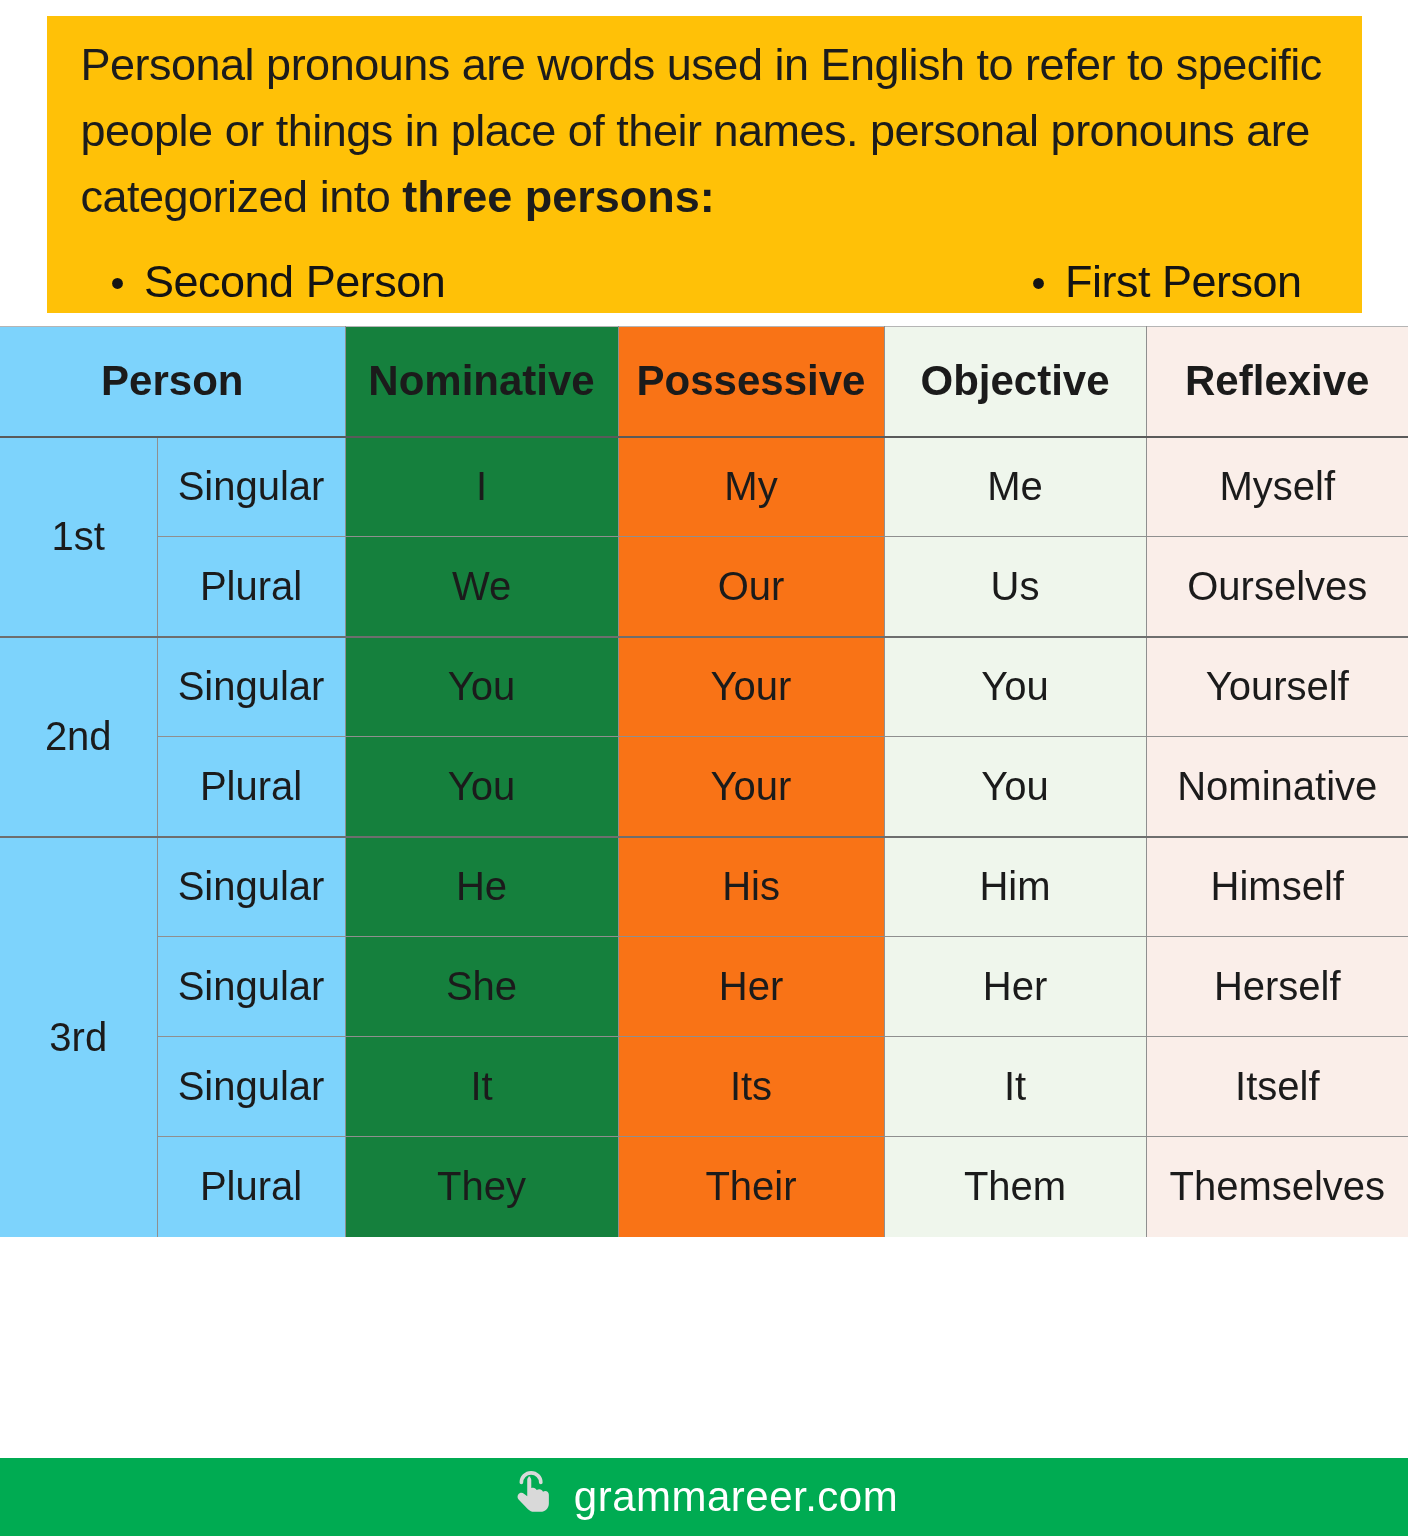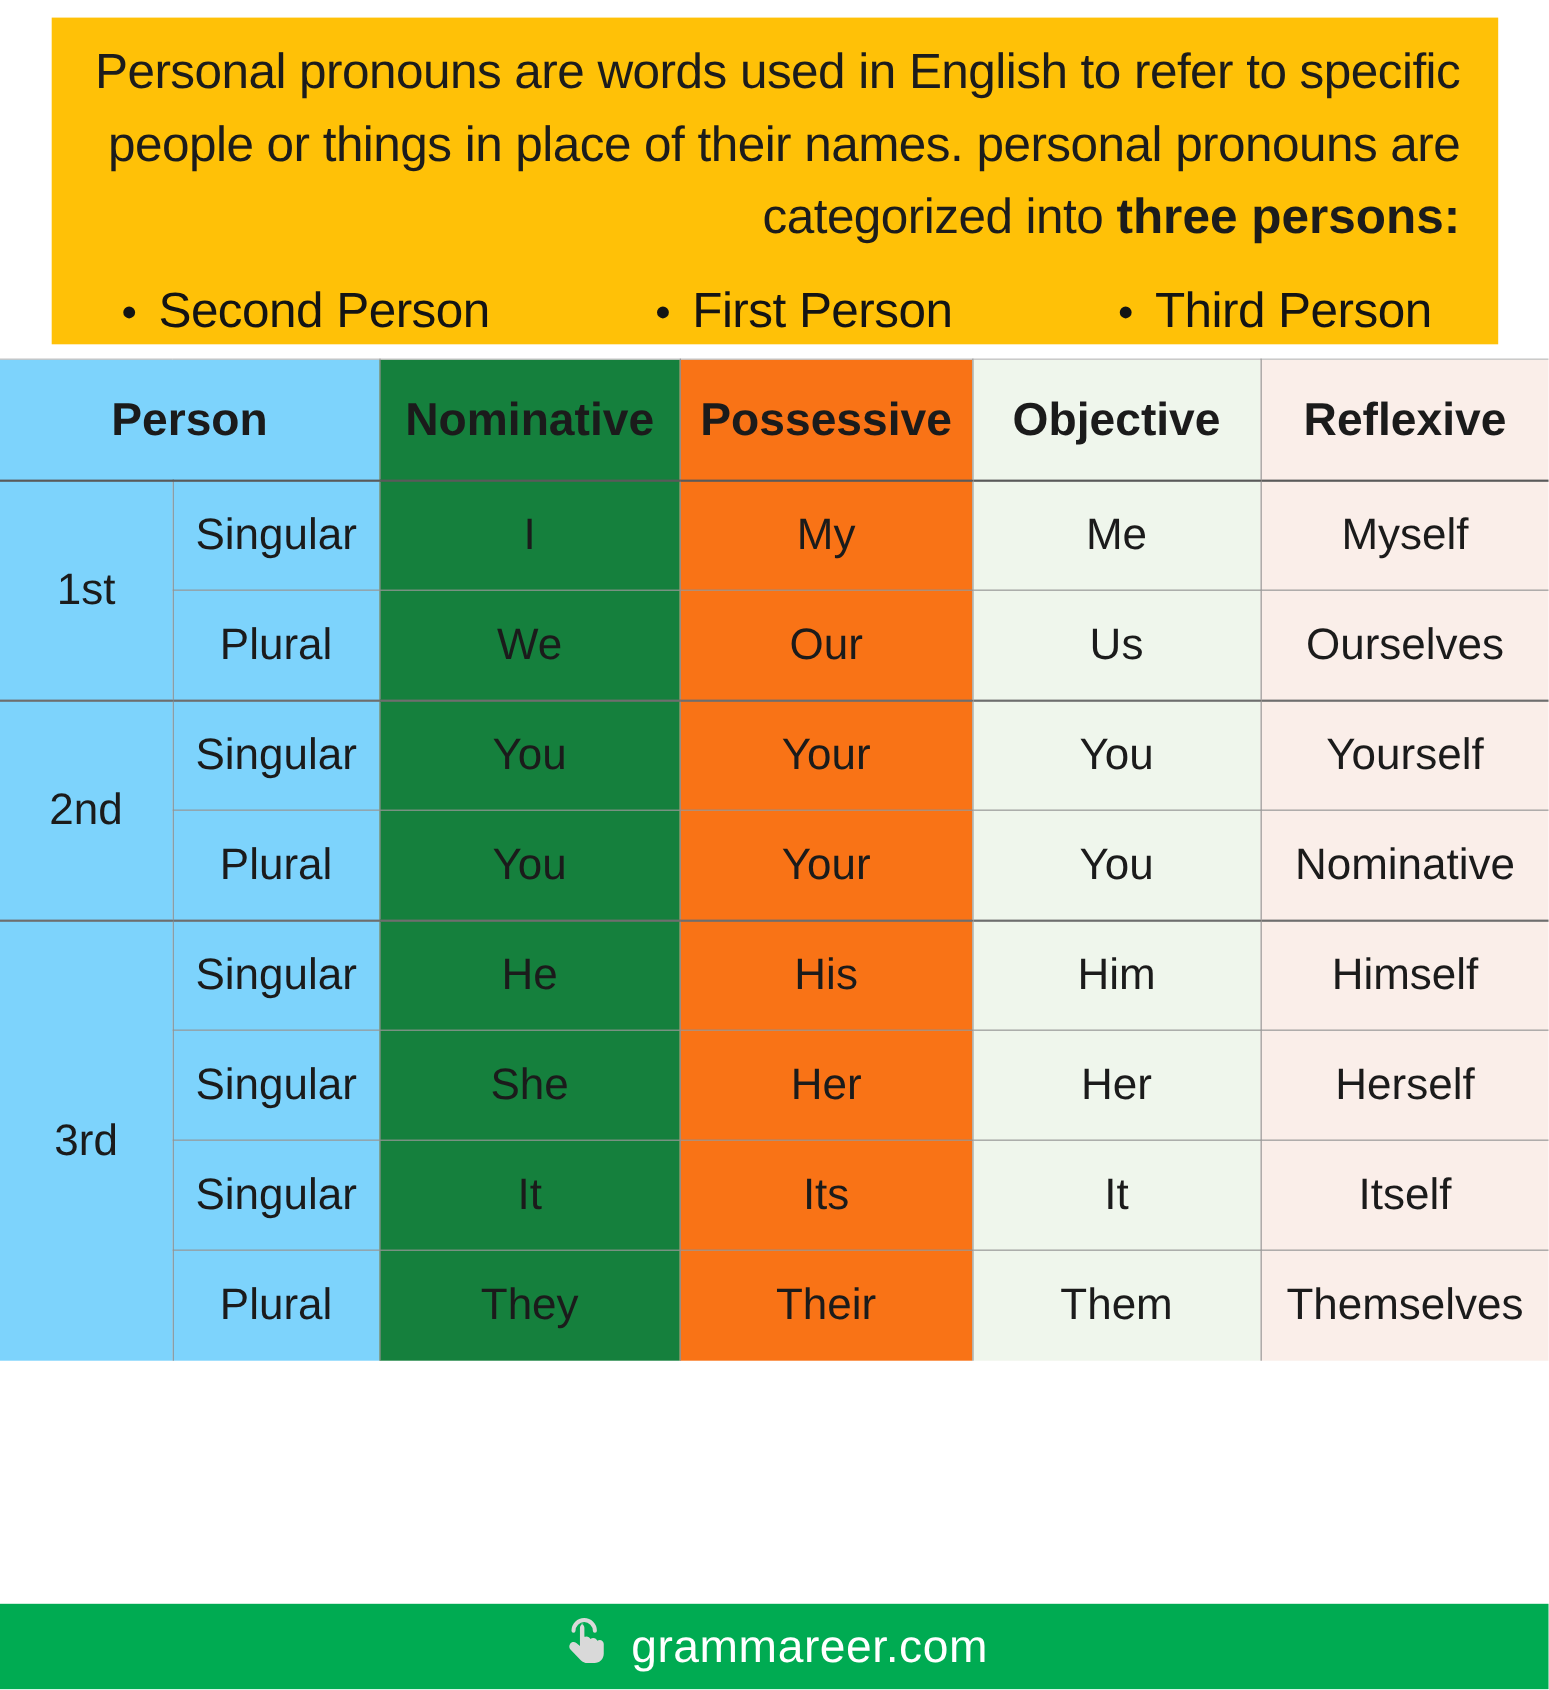--- a/index.html
+++ b/index.html
@@ -38,21 +38,21 @@
   
   .desc-box {
     width: 1315px;
     height: 297px;
     margin: 16px auto 0 auto;
     background: #ffc107;
     box-sizing: border-box;
     padding: 16px 34px 0 34px;
   }
   .desc-text {
-    text-align: right;
+    text-align: left;
     font-size: 45px;
     line-height: 66px;
     font-weight: 300;
     color: #1c1c1c;
     letter-spacing: -0.5px;
   }
   .desc-text .bold {
     font-weight: 700;
     letter-spacing: 0;
   }
@@ -130,21 +130,20 @@
 <div class="page">
 
 
   <div class="desc-box">
     <div class="desc-text">
       <span>Personal pronouns are words used in English to refer to specific people or things in place of their names. personal pronouns are categorized into </span><span class="bold">three persons:</span>
     </div>
     <div class="bullet-row">
       <span class="bullet-item"><span class="bullet-dot">•</span><span>Second Person</span></span>
       <span class="bullet-item"><span class="bullet-dot">•</span><span>First Person</span></span>
-      <span class="bullet-item"><span class="bullet-dot">•</span><span>Third Person</span></span>
     </div>
   </div>
 
   <table class="ptable">
     <colgroup>
       <col style="width:157px">
         <col style="width:188px">
         <col style="width:273px">
       <col style="width:266px">
         <col style="width:262px">

